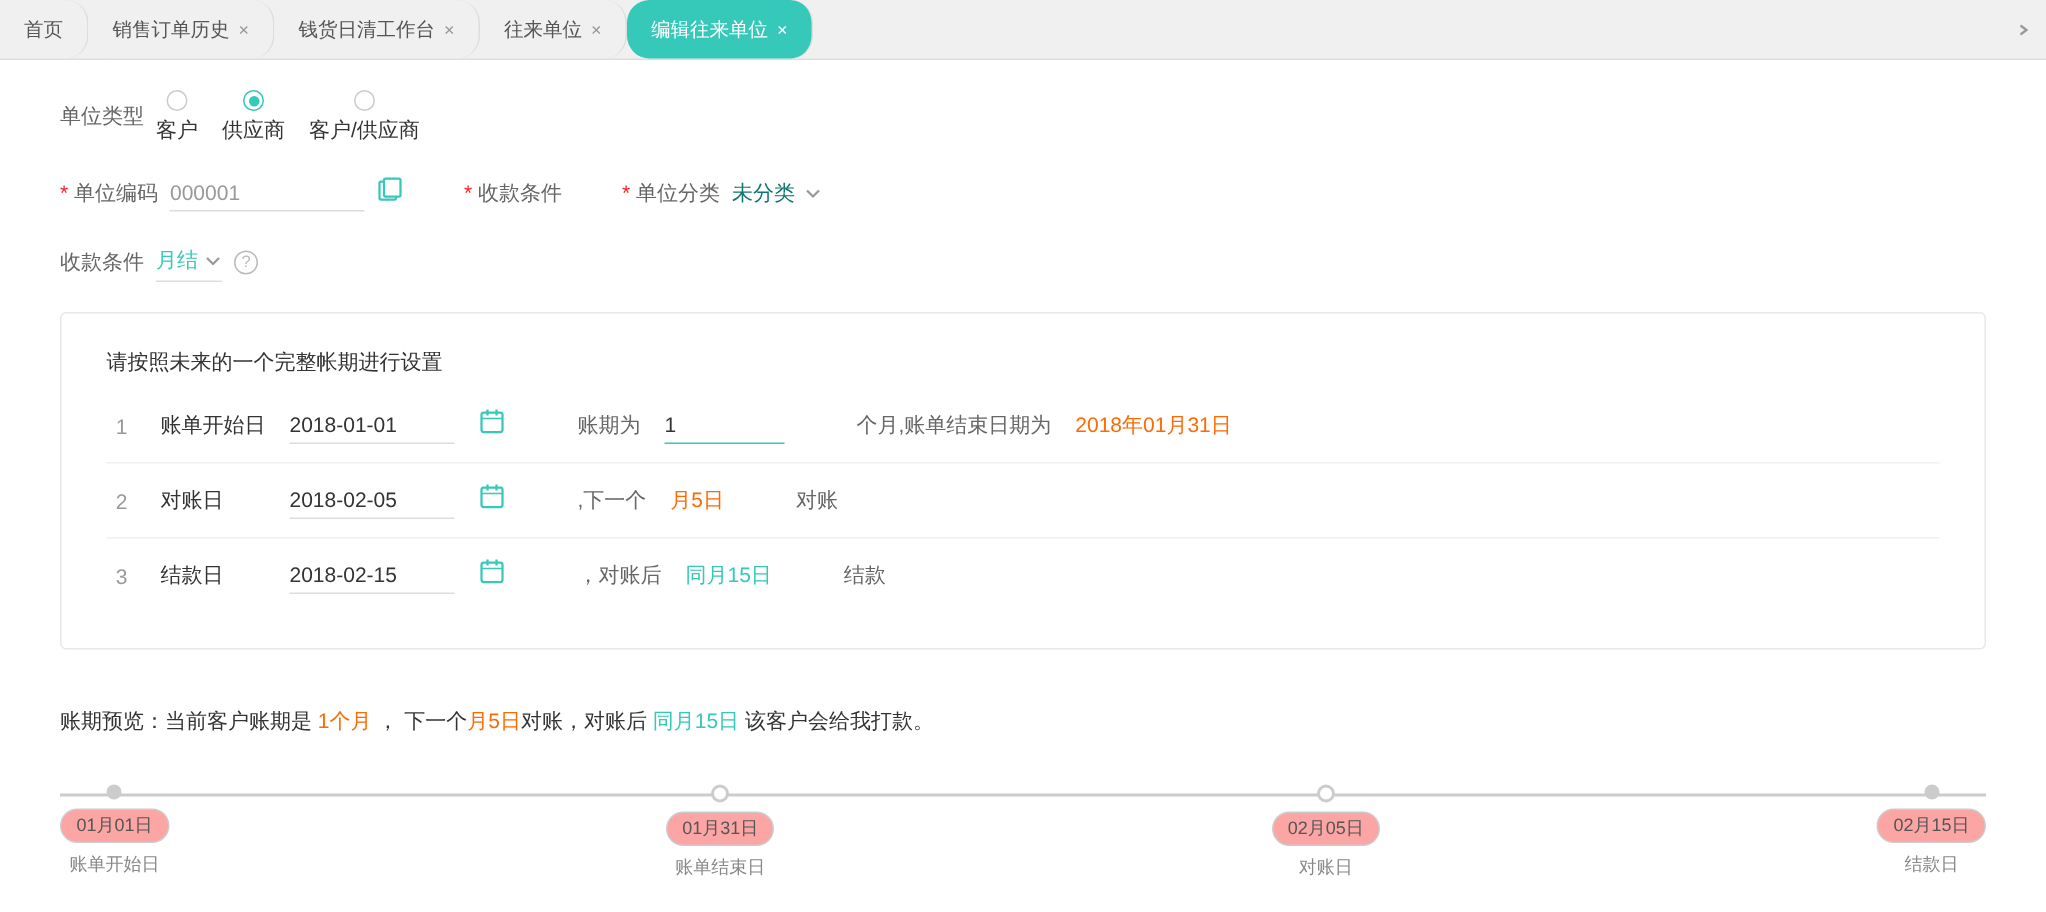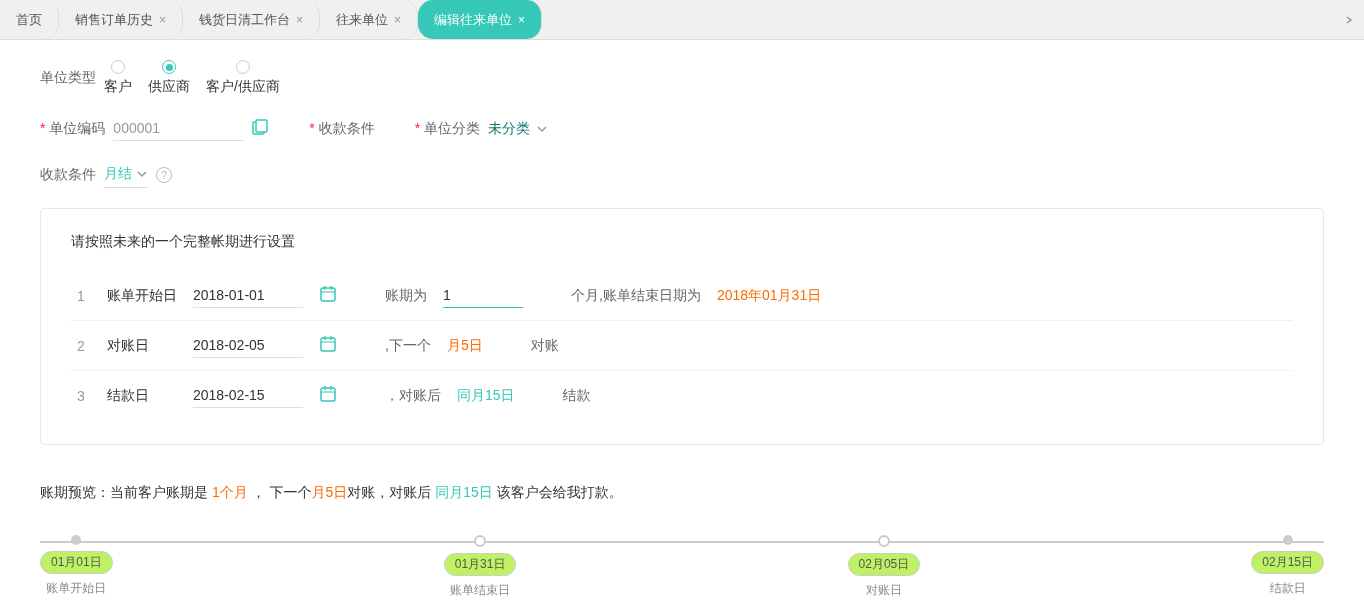--- a/index.html
+++ b/index.html
@@ -166,21 +166,21 @@
     
     .period-box {
       border: 1px solid #e8e8e8;
       border-radius: 4px;
       padding: 24px 30px;
       margin-bottom: 20px;
     }
     .period-title {
       font-size: 14px;
       color: #333;
-      margin-bottom: 20px;
+      margin-bottom: 8px;
     }
     .period-row {
       display: flex;
       align-items: center;
       padding: 12px 0;
       border-bottom: 1px solid #f0f0f0;
       gap: 16px;
     }
     .period-row:last-child { border-bottom: none; }
     .period-num {
@@ -265,21 +265,21 @@
       height: 10px;
       background: #ccc;
       border: none;
     }
     .tl-badge {
       border: 1px solid #ccc;
       border-radius: 12px;
       padding: 2px 10px;
       font-size: 12px;
       color: #555;
-      background: #bef264;
+      background: #fca5a5;
       white-space: nowrap;
       text-align: right;
     }
     .tl-label {
       font-size: 12px;
       color: #888;
       white-space: nowrap;
     }
   </style>
 </head>

